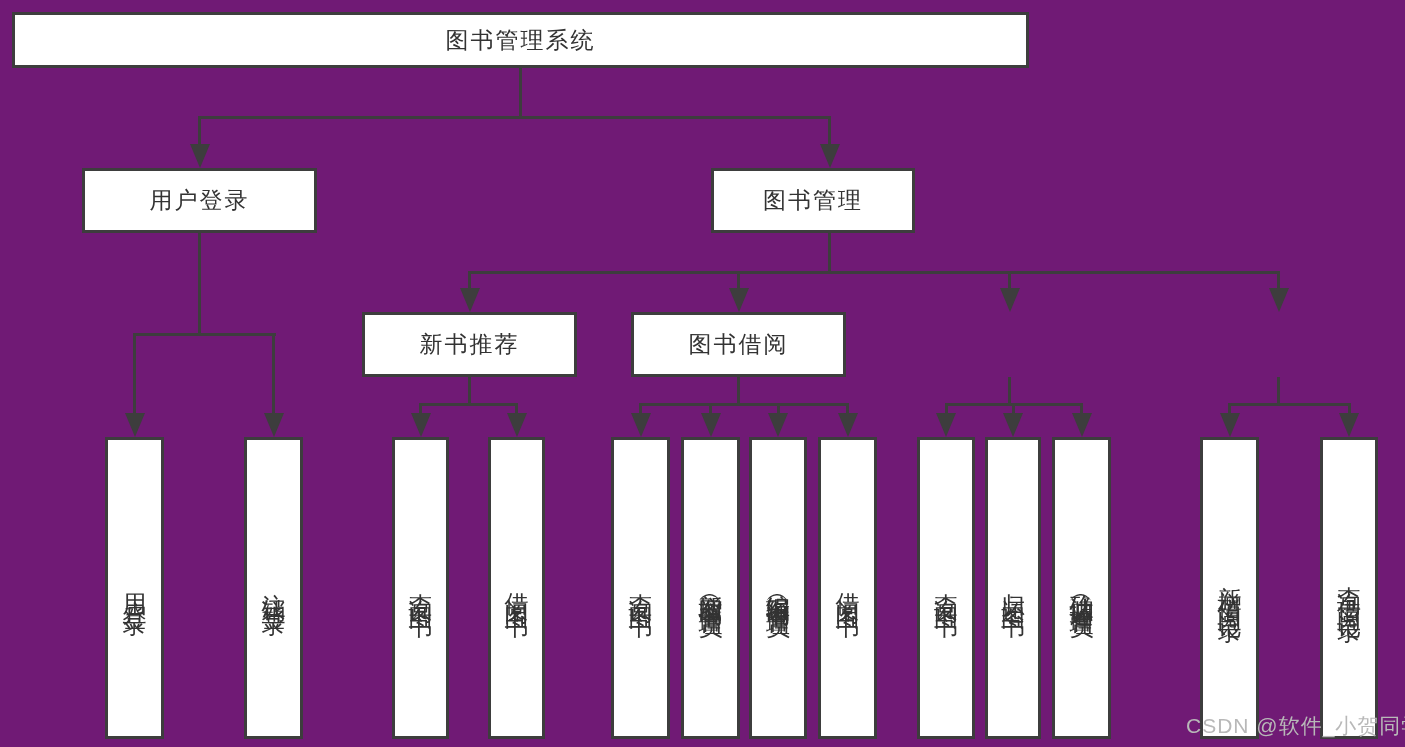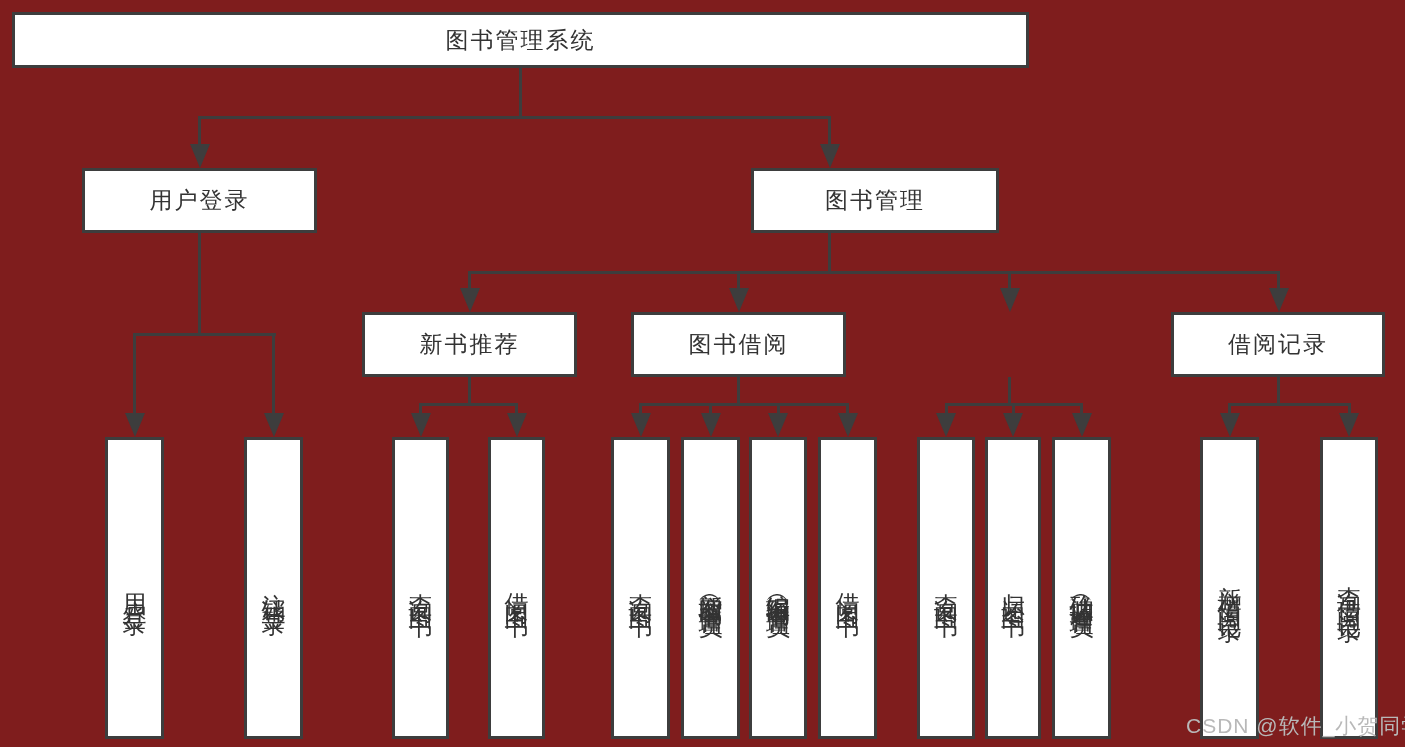--- a/index.html
+++ b/index.html
@@ -1,18 +1,18 @@
 <!DOCTYPE html>
 <html><head>
 <meta charset="utf-8">
 <style>
   * { margin:0; padding:0; box-sizing:border-box; }
   html,body { width:1405px; height:747px; background:#ffffff; }
   body { font-family:"Liberation Sans","DejaVu Sans",sans-serif; }
-  .canvas { position:relative; width:1405px; height:747px; background:#7f1d1d; overflow:hidden; }
+  .canvas { position:relative; width:1405px; height:747px; background:#701a75; overflow:hidden; }
 
   .box {
     position:absolute; background:#ffffff; border:3px solid #3d3d3d;
     display:flex; align-items:center; justify-content:center;
     color:#333333;
   }
   .box.h { font-size:23px; letter-spacing:2px; white-space:nowrap; }
   .box.v {
     writing-mode:vertical-rl; text-orientation:mixed;
     font-size:24px; letter-spacing:7px; line-height:1;
@@ -43,21 +43,21 @@
 
   <i class="line" style="left:519px; top:68px; width:3px; height:50px;"></i>
 
   <i class="line" style="left:198px; top:116px; width:633px; height:3px;"></i>
   <i class="line" style="left:198px; top:116px; width:3px; height:30px;"></i>
   <i class="line" style="left:828px; top:116px; width:3px; height:30px;"></i>
   <i class="arrow" style="left:190px; top:144px;"></i>
   <i class="arrow" style="left:820px; top:144px;"></i>
 
   <div class="box h" style="left:82px; top:168px; width:235px; height:65px;">用户登录</div>
-  <div class="box h" style="left:711px; top:168px; width:248px; height:65px;margin-left:40px;">图书管理</div>
+  <div class="box h" style="left:711px; top:168px; width:204px; height:65px;">图书管理</div>
 
   <i class="line" style="left:198px; top:233px; width:3px; height:102px;"></i>
   <i class="line" style="left:133px; top:333px; width:143px; height:3px;"></i>
   <i class="line" style="left:133px; top:333px; width:3px; height:82px;"></i>
   <i class="line" style="left:272px; top:333px; width:3px; height:82px;"></i>
   <i class="arrow" style="left:125px; top:413px;"></i>
   <i class="arrow" style="left:264px; top:413px;"></i>
 
   <i class="line" style="left:828px; top:233px; width:3px; height:40px;"></i>
   <i class="line" style="left:468px; top:271px; width:812px; height:3px;"></i>
@@ -65,21 +65,20 @@
   <i class="line" style="left:737px; top:271px; width:3px; height:19px;"></i>
   <i class="line" style="left:1008px; top:271px; width:3px; height:19px;"></i>
   <i class="line" style="left:1277px; top:271px; width:3px; height:19px;"></i>
   <i class="arrow" style="left:460px; top:288px;"></i>
   <i class="arrow" style="left:729px; top:288px;"></i>
   <i class="arrow" style="left:1000px; top:288px;"></i>
   <i class="arrow" style="left:1269px; top:288px;"></i>
 
   <div class="box h" style="left:362px; top:312px; width:215px; height:65px;">新书推荐</div>
   <div class="box h" style="left:631px; top:312px; width:215px; height:65px;">图书借阅</div>
-  <div class="box h" style="left:1171px; top:312px; width:214px; height:65px;">借阅记录</div>
 
   <i class="line" style="left:468px; top:377px; width:3px; height:28px;"></i>
   <i class="line" style="left:419px; top:403px; width:99px; height:3px;"></i>
   <i class="line" style="left:419px; top:403px; width:3px; height:13px;"></i>
   <i class="line" style="left:515px; top:403px; width:3px; height:13px;"></i>
   <i class="arrow" style="left:411px; top:413px;"></i>
   <i class="arrow" style="left:507px; top:413px;"></i>
 
   <i class="line" style="left:737px; top:377px; width:3px; height:28px;"></i>
   <i class="line" style="left:639px; top:403px; width:210px; height:3px;"></i>

